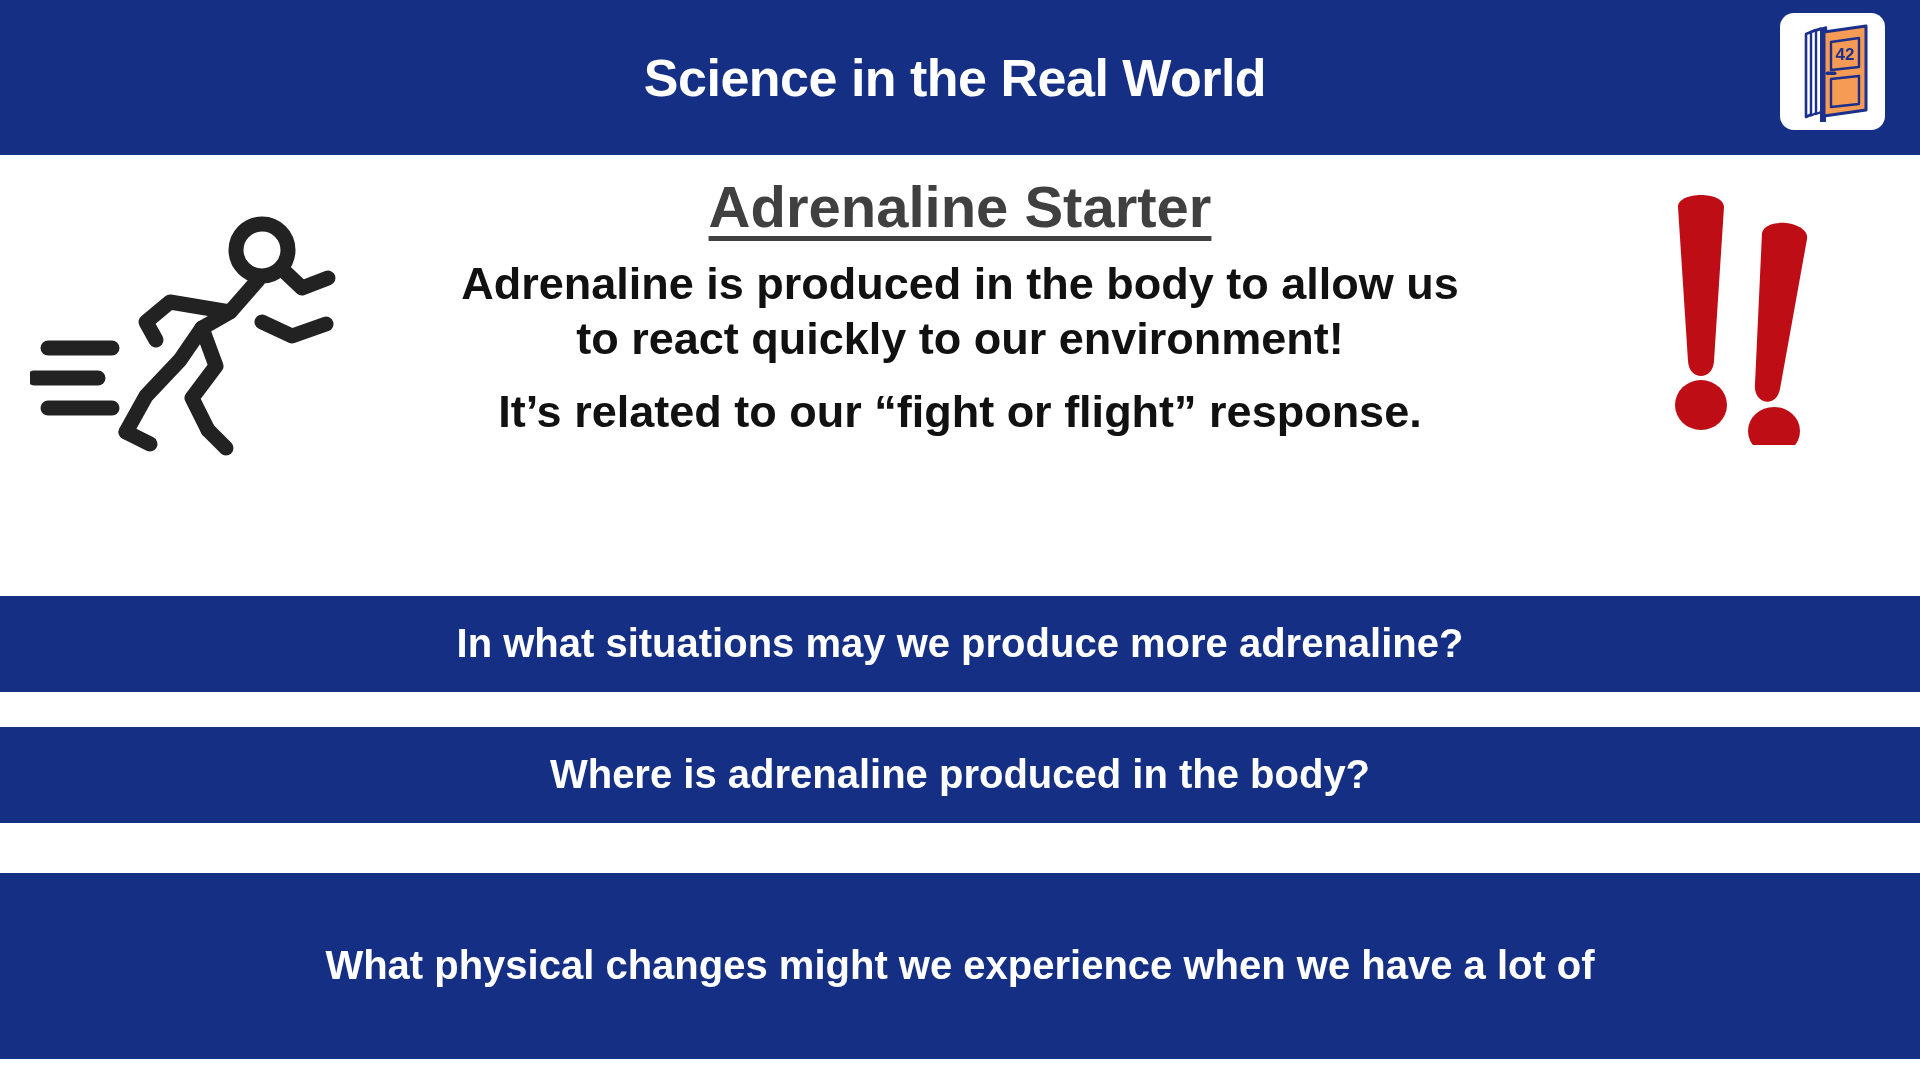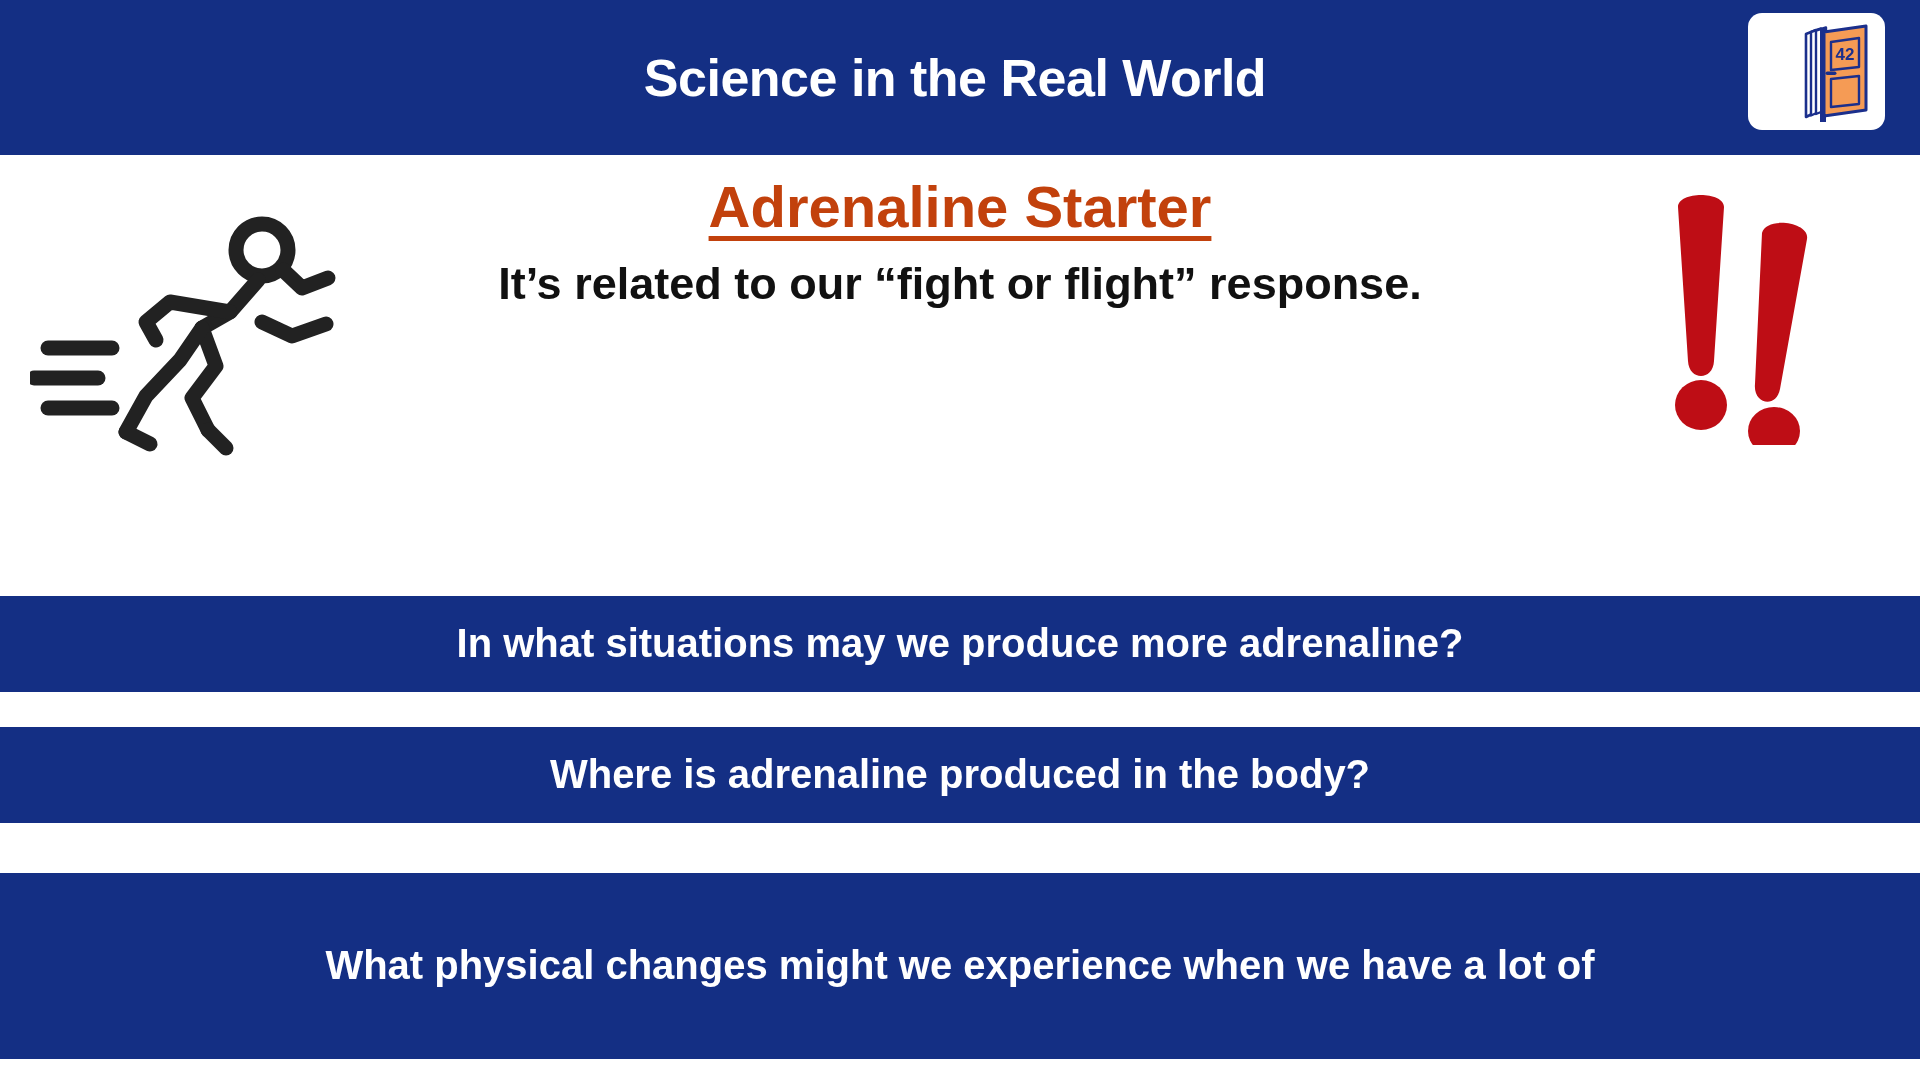--- a/index.html
+++ b/index.html
@@ -41,21 +41,20 @@
     position: absolute;
     right: 35px;
     top: 13px;
     width: 105px;
     height: 117px;
     background: #ffffff;
     border-radius: 14px;
     display: flex;
     align-items: center;
     justify-content: center;
-    padding-left: 32px;
   }
   .logo-card svg {
     display: block;
   }
 
   
   .main-area {
     position: absolute;
     left: 0;
     top: 155px;
@@ -89,28 +88,29 @@
     width: 1320px;
     height: 441px;
     display: flex;
     flex-direction: column;
     align-items: center;
     padding-top: 20px;
     box-sizing: border-box;
   }
 
   .starter-heading {
-    color: #c2410c;
+    color: #404040;
     font-size: 58px;
     font-weight: bold;
     line-height: 1.1;
     text-decoration: underline;
     text-decoration-thickness: 5px;
     text-underline-offset: 9px;
     white-space: nowrap;
+    margin-bottom: 18px;
   }
 
   .body-para {
     color: #111111;
     font-size: 45px;
     font-weight: bold;
     line-height: 1.22;
     text-align: center;
     white-space: nowrap;
   }
@@ -196,20 +196,24 @@
         <path d="M18 148 L82 148"></path>
         <path d="M4 178 L68 178"></path>
         <path d="M18 208 L82 208"></path>
       </g>
     </svg>
   </div>
 
   <div class="center-block">
     <div class="starter-heading">Adrenaline Starter</div>
 
+    <div class="body-para p1">
+      <div>Adrenaline is produced in the body to allow us</div>
+      <div>to react quickly to our environment!</div>
+    </div>
 
     <div class="body-para p2">
       <div>It’s related to our “fight or flight” response.</div>
     </div>
   </div>
 
   <div class="excl-icon">
     <svg width="190" height="260" viewBox="0 0 190 260" xmlns="http://www.w3.org/2000/svg">
       <g fill="#BE0D15">
 

